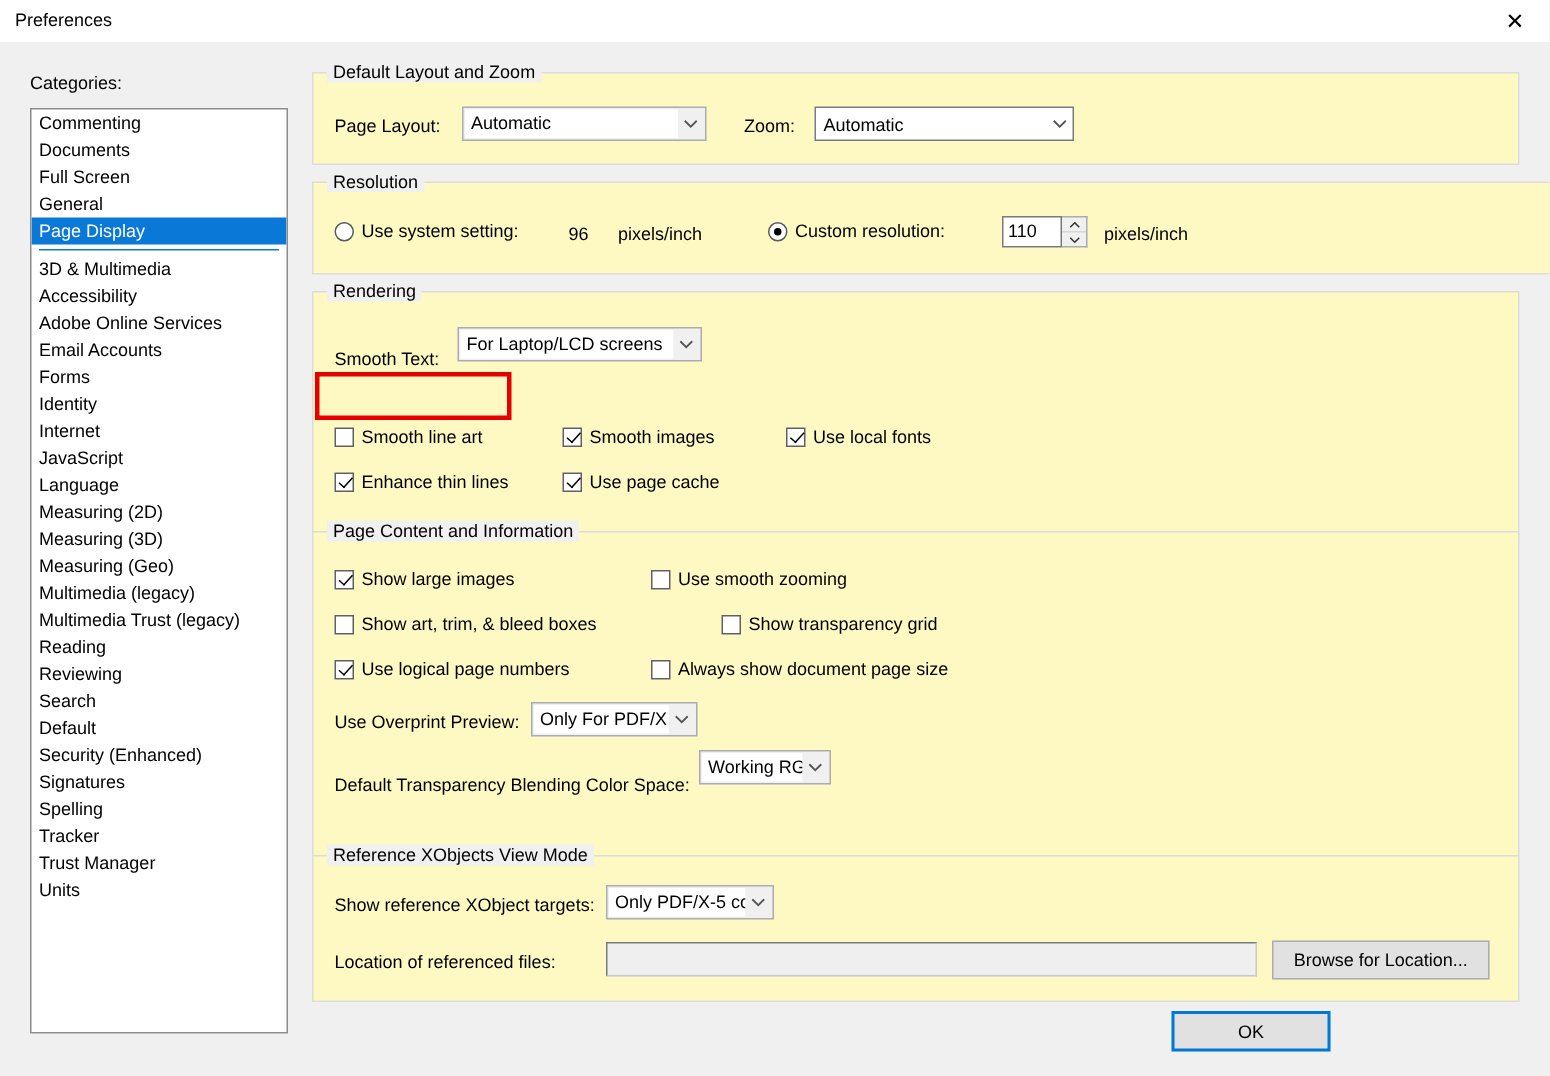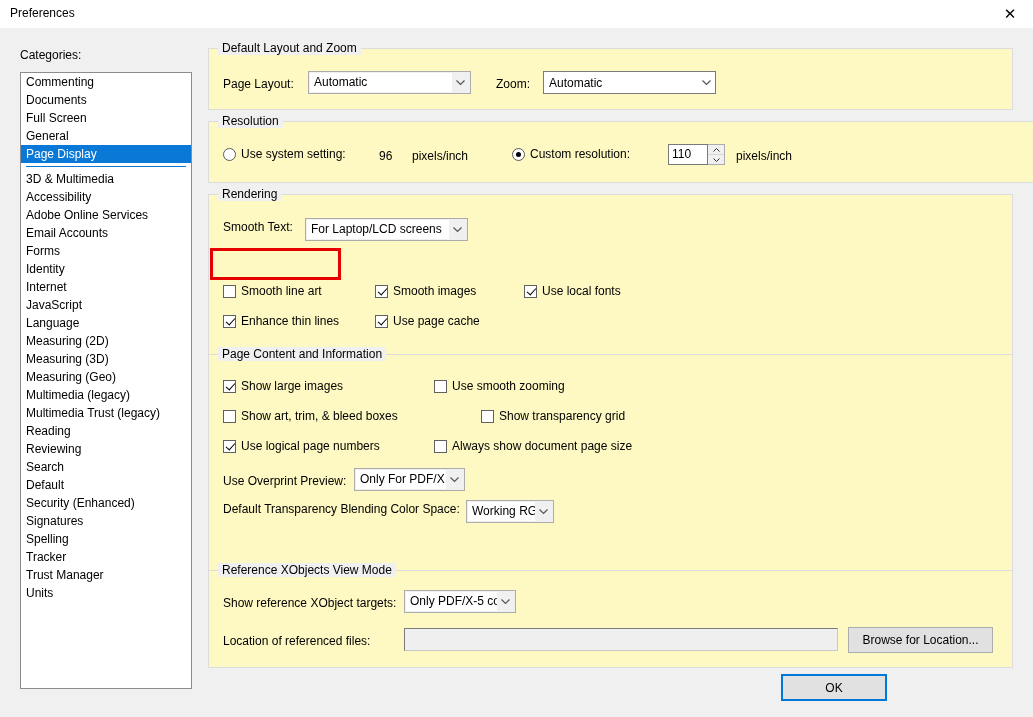--- a/index.html
+++ b/index.html
@@ -332,21 +332,21 @@
           </div>
         </div>
       </div>
 
       <div class="lbl" style="left:527px; top:26px;">pixels/inch</div>
     </div>
 
     <div class="group" style="left:208px; top:166px; width:805px; height:168px;">
       <div class="group-title">Rendering</div>
 
-      <div class="lbl" style="left:14px; top:24px;">Smooth Text:</div>
+      <div class="lbl" style="left:14px; top:36px;">Smooth Text:</div>
 
       <div class="combo shaded" style="left:96px; top:23px; width:163px;">
         <div class="combo-text">For Laptop/LCD screens</div>
         <div class="combo-arrow">
           <svg class="arrow-svg" width="9" height="6" viewBox="0 0 9 6">
               <path d="M0.5 0.5 L4.5 4.5 L8.5 0.5" stroke="#555" fill="none" stroke-width="1.2"></path>
             </svg>
         </div>
       </div>
 
@@ -406,21 +406,21 @@
       <div class="lbl" style="left:14px; top:118px;">Use Overprint Preview:</div>
       <div class="combo shaded" style="left:145px; top:113px; width:111px;">
         <div class="combo-text">Only For PDF/X Files</div>
         <div class="combo-arrow">
           <svg class="arrow-svg" width="9" height="6" viewBox="0 0 9 6">
               <path d="M0.5 0.5 L4.5 4.5 L8.5 0.5" stroke="#555" fill="none" stroke-width="1.2"></path>
             </svg>
         </div>
       </div>
 
-      <div class="lbl" style="left:14px; top:146px;">Default Transparency Blending Color Space:</div>
+      <div class="lbl" style="left:14px; top:160px;">Default Transparency Blending Color Space:</div>
       <div class="combo shaded" style="left:257px; top:145px; width:88px;">
         <div class="combo-text">Working RGB</div>
         <div class="combo-arrow">
           <svg class="arrow-svg" width="9" height="6" viewBox="0 0 9 6">
               <path d="M0.5 0.5 L4.5 4.5 L8.5 0.5" stroke="#555" fill="none" stroke-width="1.2"></path>
             </svg>
         </div>
       </div>
     </div>
 

